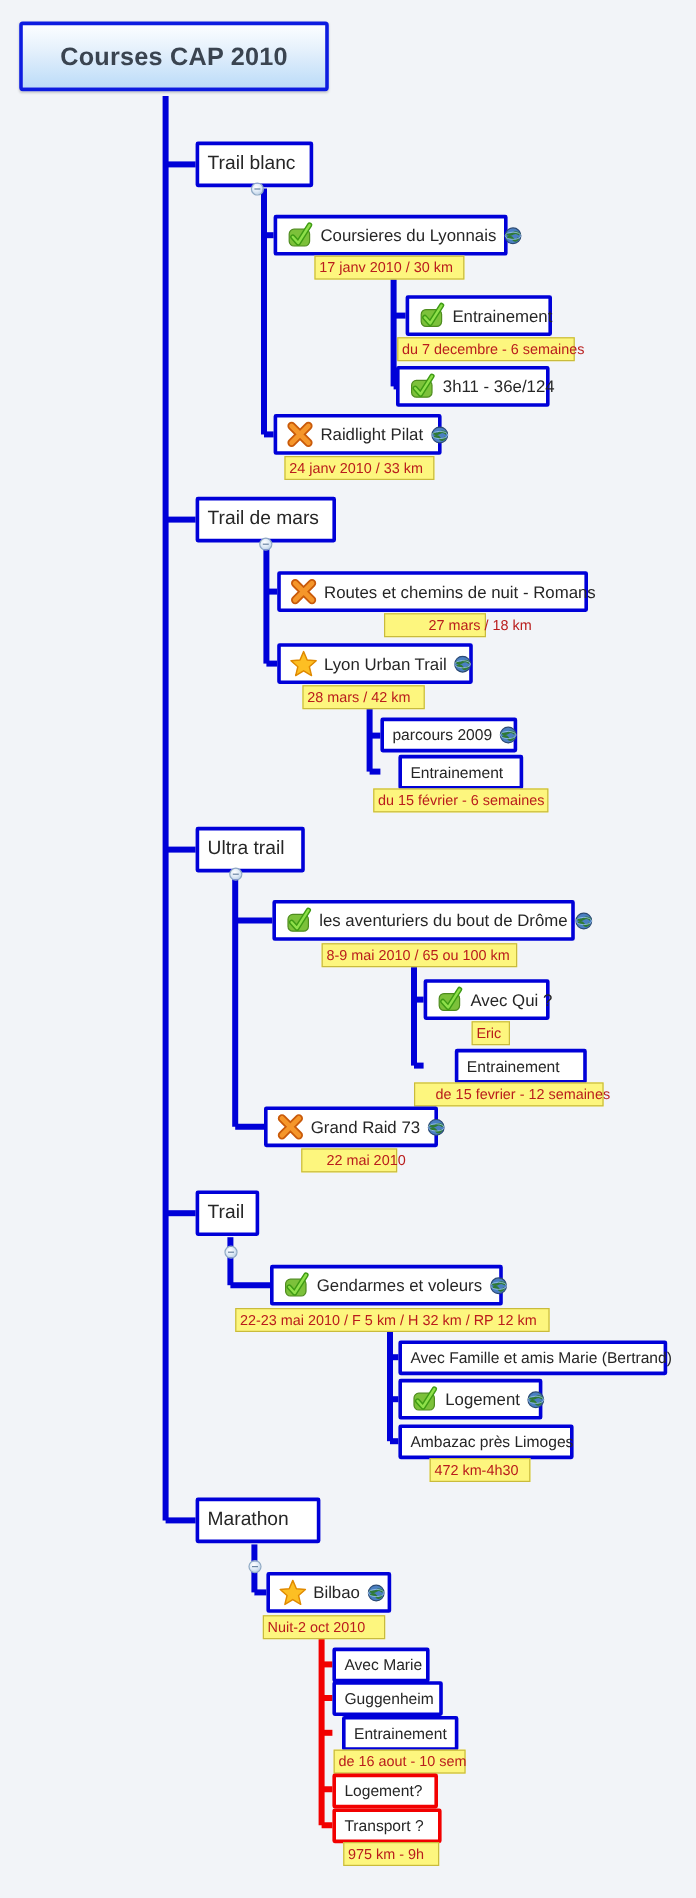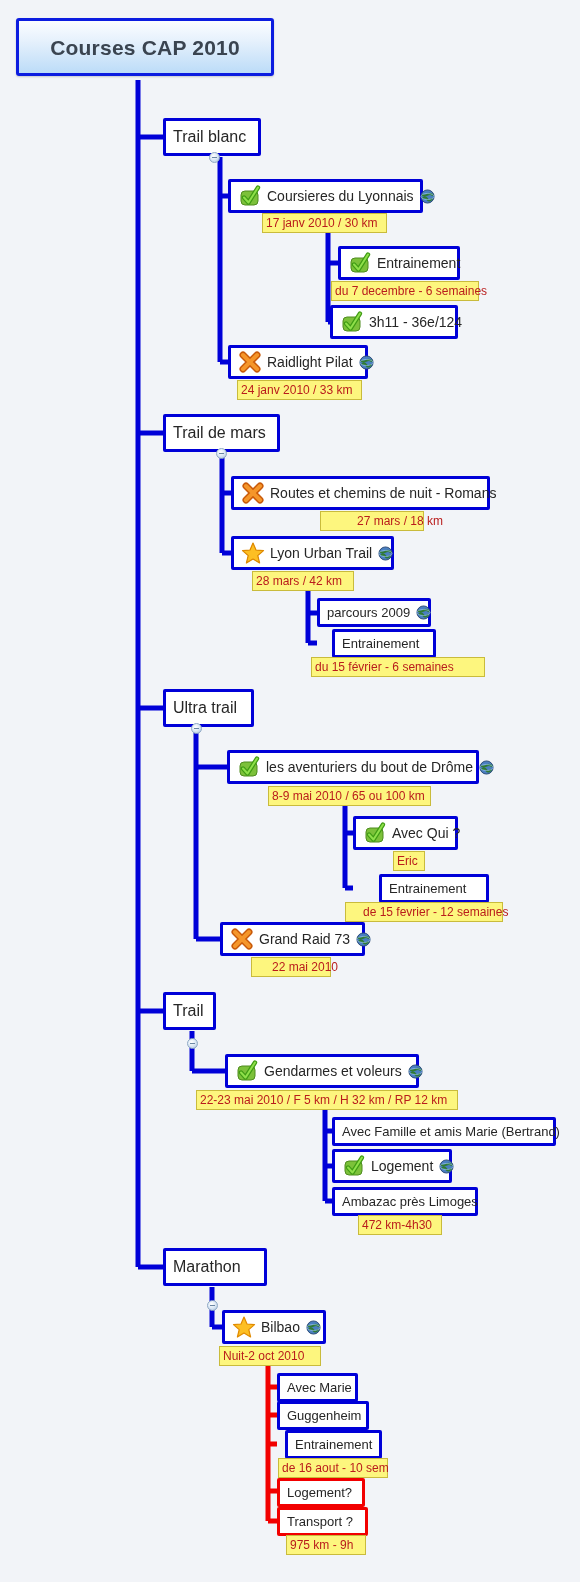--- a/index.html
+++ b/index.html
@@ -263,21 +263,21 @@
 
   <div class="node level2" style="left:231px; top:476px; width:259px; height:34px;">
     <span class="ico">
       <svg width="24" height="24" viewBox="0 0 24 24">
         <path d="M5 5 L19 19 M19 5 L5 19" stroke="#c95a0a" stroke-width="7" stroke-linecap="round"></path>
         <path d="M5 5 L19 19 M19 5 L5 19" stroke="#f5962a" stroke-width="4" stroke-linecap="round"></path>
       </svg>
     </span>
     <span class="lbl">Routes et chemins de nuit - Romans</span>
   </div>
-  <div class="note" style="left:320px; top:511px; width:104px; height:20px;padding-left:36px;">
+  <div class="note" style="left:320px; top:511px; width:85px; height:20px;padding-left:36px;">
     <span>27 mars / 18 km</span>
   </div>
 
   <div class="node level2" style="left:231px; top:536px; width:163px; height:34px;">
     <span class="ico">
       <svg width="24" height="24" viewBox="0 0 24 24">
         <path d="M12 2 L15 9 L22.5 9.6 L16.8 14.6 L18.6 22 L12 18 L5.4 22 L7.2 14.6 L1.5 9.6 L9 9 Z" fill="#ffc game"></path>
         <path d="M12 2 L15 9 L22.5 9.6 L16.8 14.6 L18.6 22 L12 18 L5.4 22 L7.2 14.6 L1.5 9.6 L9 9 Z" fill="#fdbf23" stroke="#e08a00" stroke-width="1.2" stroke-linejoin="round"></path>
       </svg>
     </span>
@@ -301,21 +301,21 @@
         <circle cx="8" cy="8" r="7" fill="#4a7fc1" stroke="#2b4a74" stroke-width="1"></circle>
         <path d="M2 6 q3 2 6 0 t6 1 M3 10 q3 -2 5 1 t5 -1" stroke="#2f7a35" stroke-width="2.2" fill="none"></path>
         <ellipse cx="8" cy="8" rx="7" ry="3.2" fill="none" stroke="#9fc6ee" stroke-width="0.7"></ellipse>
       </svg>
     </span>
   </div>
 
   <div class="node level3" style="left:332px; top:629px; width:104px; height:29px;">
     <span class="lbl">Entrainement</span>
   </div>
-  <div class="note" style="left:311px; top:657px; width:174px; height:20px;">
+  <div class="note" style="left:311px; top:657px; width:146px; height:20px;">
     <span>du 15 février - 6 semaines</span>
   </div>
 
   <div class="node level1" style="left:163px; top:689px; width:91px; height:38px;">
     <span class="lbl">Ultra trail</span>
   </div>
   <div class="bubble" style="left:191px; top:723px;"></div>
 
   <div class="node level2" style="left:227px; top:750px; width:252px; height:34px;">
     <span class="ico">

